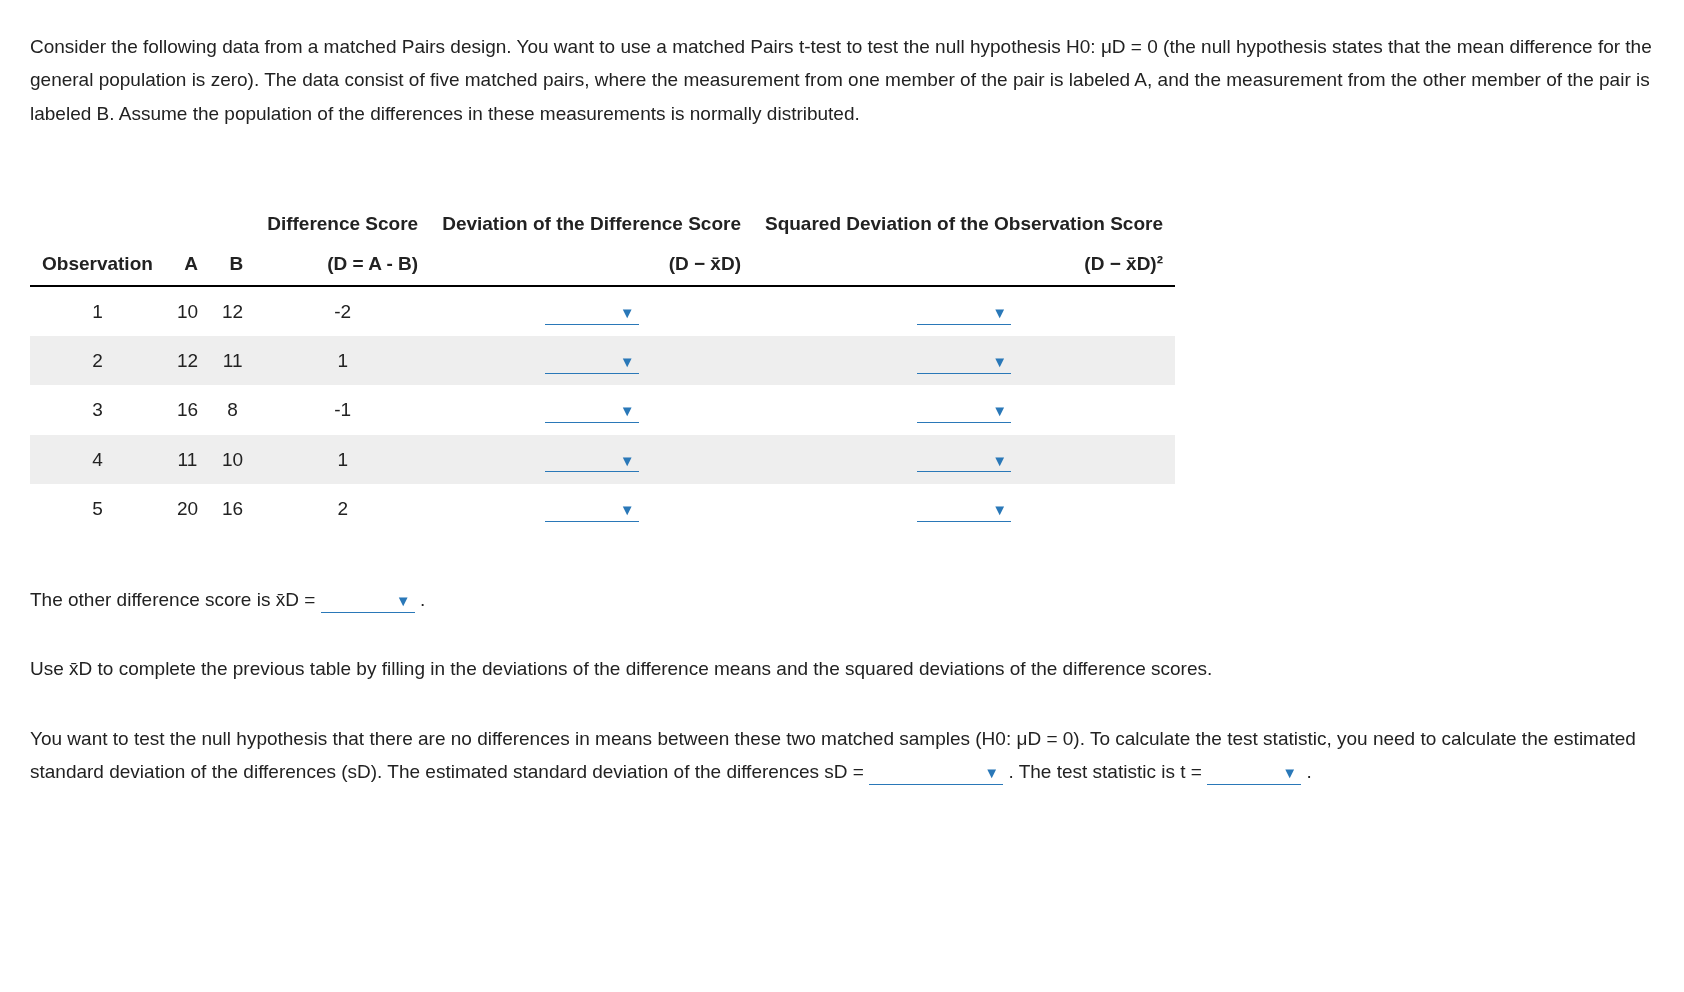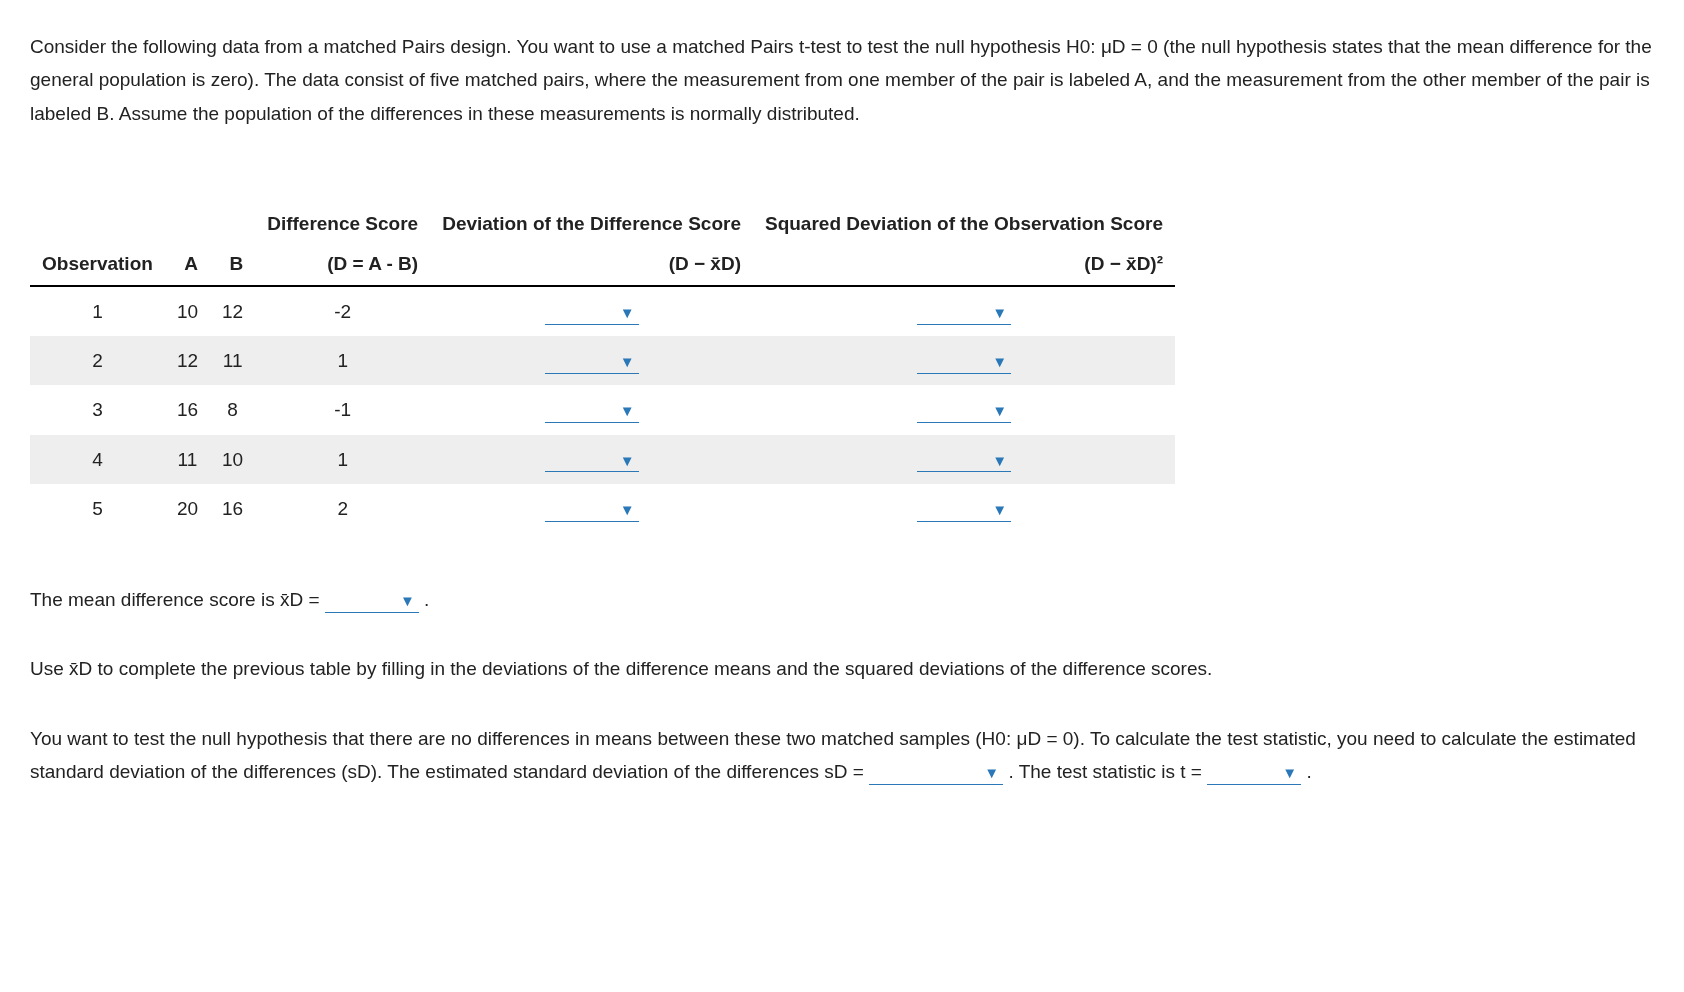--- a/index.html
+++ b/index.html
@@ -122,20 +122,20 @@
       <td>16</td>
       <td>2</td>
       <td><span class="dropdown"><span class="caret">▼</span></span></td>
       <td><span class="dropdown"><span class="caret">▼</span></span></td>
     </tr>
   </tbody>
 </table>
 </div>
 
 <div class="para">
-  <span>The mean difference score is x̄D = </span><span class="dropdown"><span class="caret">▼</span></span><span> .</span>
+  <span>The other difference score is x̄D = </span><span class="dropdown"><span class="caret">▼</span></span><span> .</span>
 </div>
 
 <div class="para">Use x̄D to complete the previous table by filling in the deviations of the difference means and the squared deviations of the difference scores.</div>
 
 <div class="para">
   <span>You want to test the null hypothesis that there are no differences in means between these two matched samples (H0: μD = 0). To calculate the test statistic, you need to calculate the estimated standard deviation of the differences (sD). The estimated standard deviation of the differences sD = </span><span class="dropdown" style="min-width:130px"><span class="caret">▼</span></span><span> . The test statistic is t = </span><span class="dropdown"><span class="caret">▼</span></span><span> .</span>
 </div>
 
 </body></html>

